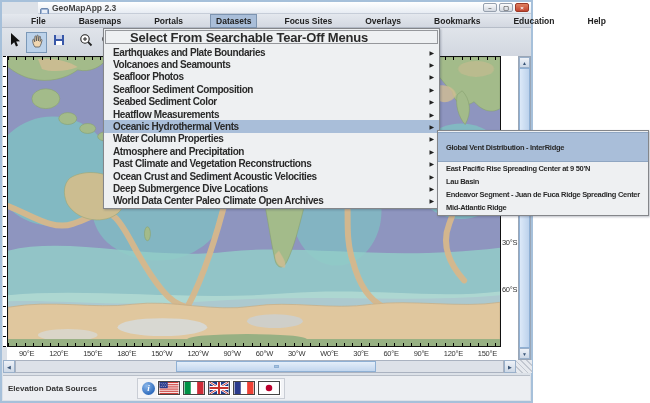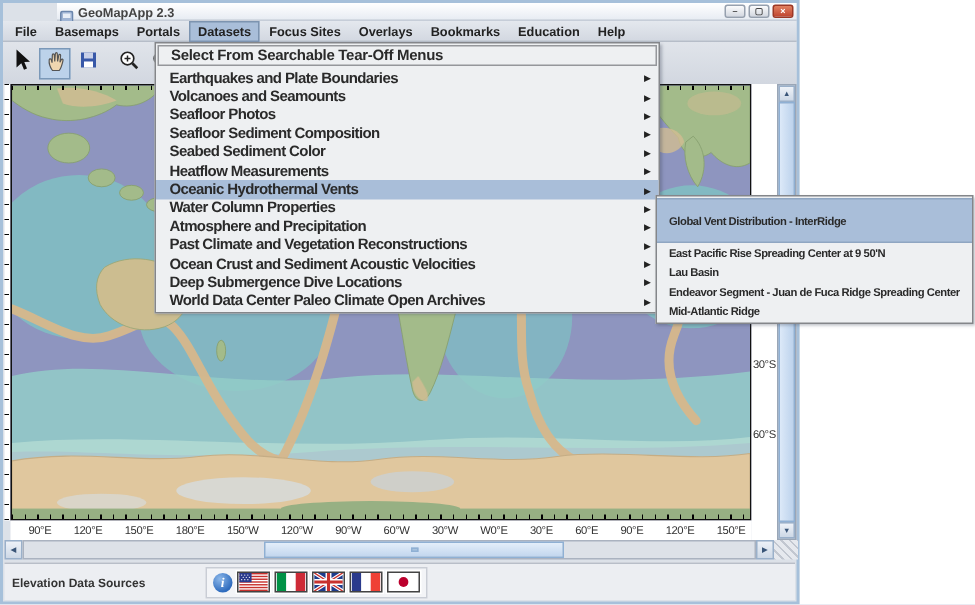--- a/index.html
+++ b/index.html
@@ -18,21 +18,21 @@
   .wctrls{margin-left:auto;display:flex;gap:2px;align-items:center;}
   .wbtn{width:14px;height:9px;border:1px solid #96a0ae;border-radius:2px;
         background:linear-gradient(#fbfbfc,#d3d8e0);display:flex;align-items:center;justify-content:center;
         font-size:6px;line-height:6px;color:#444;font-weight:bold;}
   .wbtn.close{background:linear-gradient(#e08060,#c04530);border-color:#9c3826;color:#fff;}
 
   .menubar{position:absolute;left:0;top:12px;right:0;height:14px;
            background:linear-gradient(#e4e8ee,#d3d8e1);border-bottom:1px solid #b6bdc8;
            display:flex;align-items:center;padding-left:2px;}
   .mitem{font-size:8.5px;font-weight:bold;color:#222;padding:1px 5px;white-space:nowrap;
-         border:1px solid transparent;}
+         border:1px solid transparent;margin-left:21px;}
   .mitem.hl{background:#a9bed9;border-color:#7d94b0;}
 
   .toolbar{position:absolute;left:0;top:26px;right:0;height:28px;
            background:linear-gradient(#e0e4ea,#d2d7e0);display:flex;align-items:center;
            gap:1px;padding-left:2px;}
   .tool{width:21px;height:21px;border:1px solid transparent;display:flex;align-items:center;
         justify-content:center;background:transparent;}
   .tool.active{background:#bcd2ea;border:1px solid #7a98b8;}
   .tool svg{width:16px;height:16px;}
   .tbgap{width:4px;}
@@ -79,22 +79,22 @@
         background:radial-gradient(circle at 35% 30%,#8db8ea,#2f6cbe 70%);
         color:#fff;font-size:9px;font-weight:bold;font-family:"Liberation Serif",serif;
         display:flex;align-items:center;justify-content:center;font-style:italic;}
   .flag{width:22px;height:14px;display:block;border:1px solid #444;box-shadow:0 0 0 1px #fff;}
   .flag svg{display:block;width:100%;height:100%;}
 
   
   .menu{position:absolute;background:#eef0f2;border:1px solid #84868a;z-index:10;
         box-shadow:1px 1px 2px rgba(60,70,90,.35);color:#2a2a2a;}
   .datasets{left:103px;top:28px;width:337px;}
-  .tearoff{margin:1px;border:1px solid #95979b;height:14px;line-height:13px;padding-left:8px;
-           font-size:10px;font-weight:bold;letter-spacing:-0.2px;white-space:nowrap;}
+  .tearoff{margin:1px;border:1px solid #95979b;height:14px;line-height:13px;padding-left:24px;
+           font-size:13px;font-weight:bold;letter-spacing:-0.2px;white-space:nowrap;}
   .rows{padding:1px 0;}
   .mrow{height:12.4px;display:flex;align-items:center;padding:0 5px 0 9px;overflow:hidden;}
   .mrow .lbl{font-size:10px;font-weight:bold;letter-spacing:-0.4px;white-space:nowrap;}
   .mrow .arr{margin-left:auto;font-size:6px;color:#222;padding-left:4px;}
   .mrow.hl{background:#a9bed9;}
   .submenu{left:437px;top:130px;width:212px;padding:1px 0;}
   .srow{height:13px;display:flex;align-items:center;padding:0 8px;overflow:hidden;}
   .srow span{font-size:7.5px;font-weight:bold;letter-spacing:-0.3px;white-space:nowrap;}
   .srow.hl{background:#a9bed9;border-top:1px solid #8fa6c2;border-bottom:1px solid #8fa6c2;height:30px;}
 </style>

